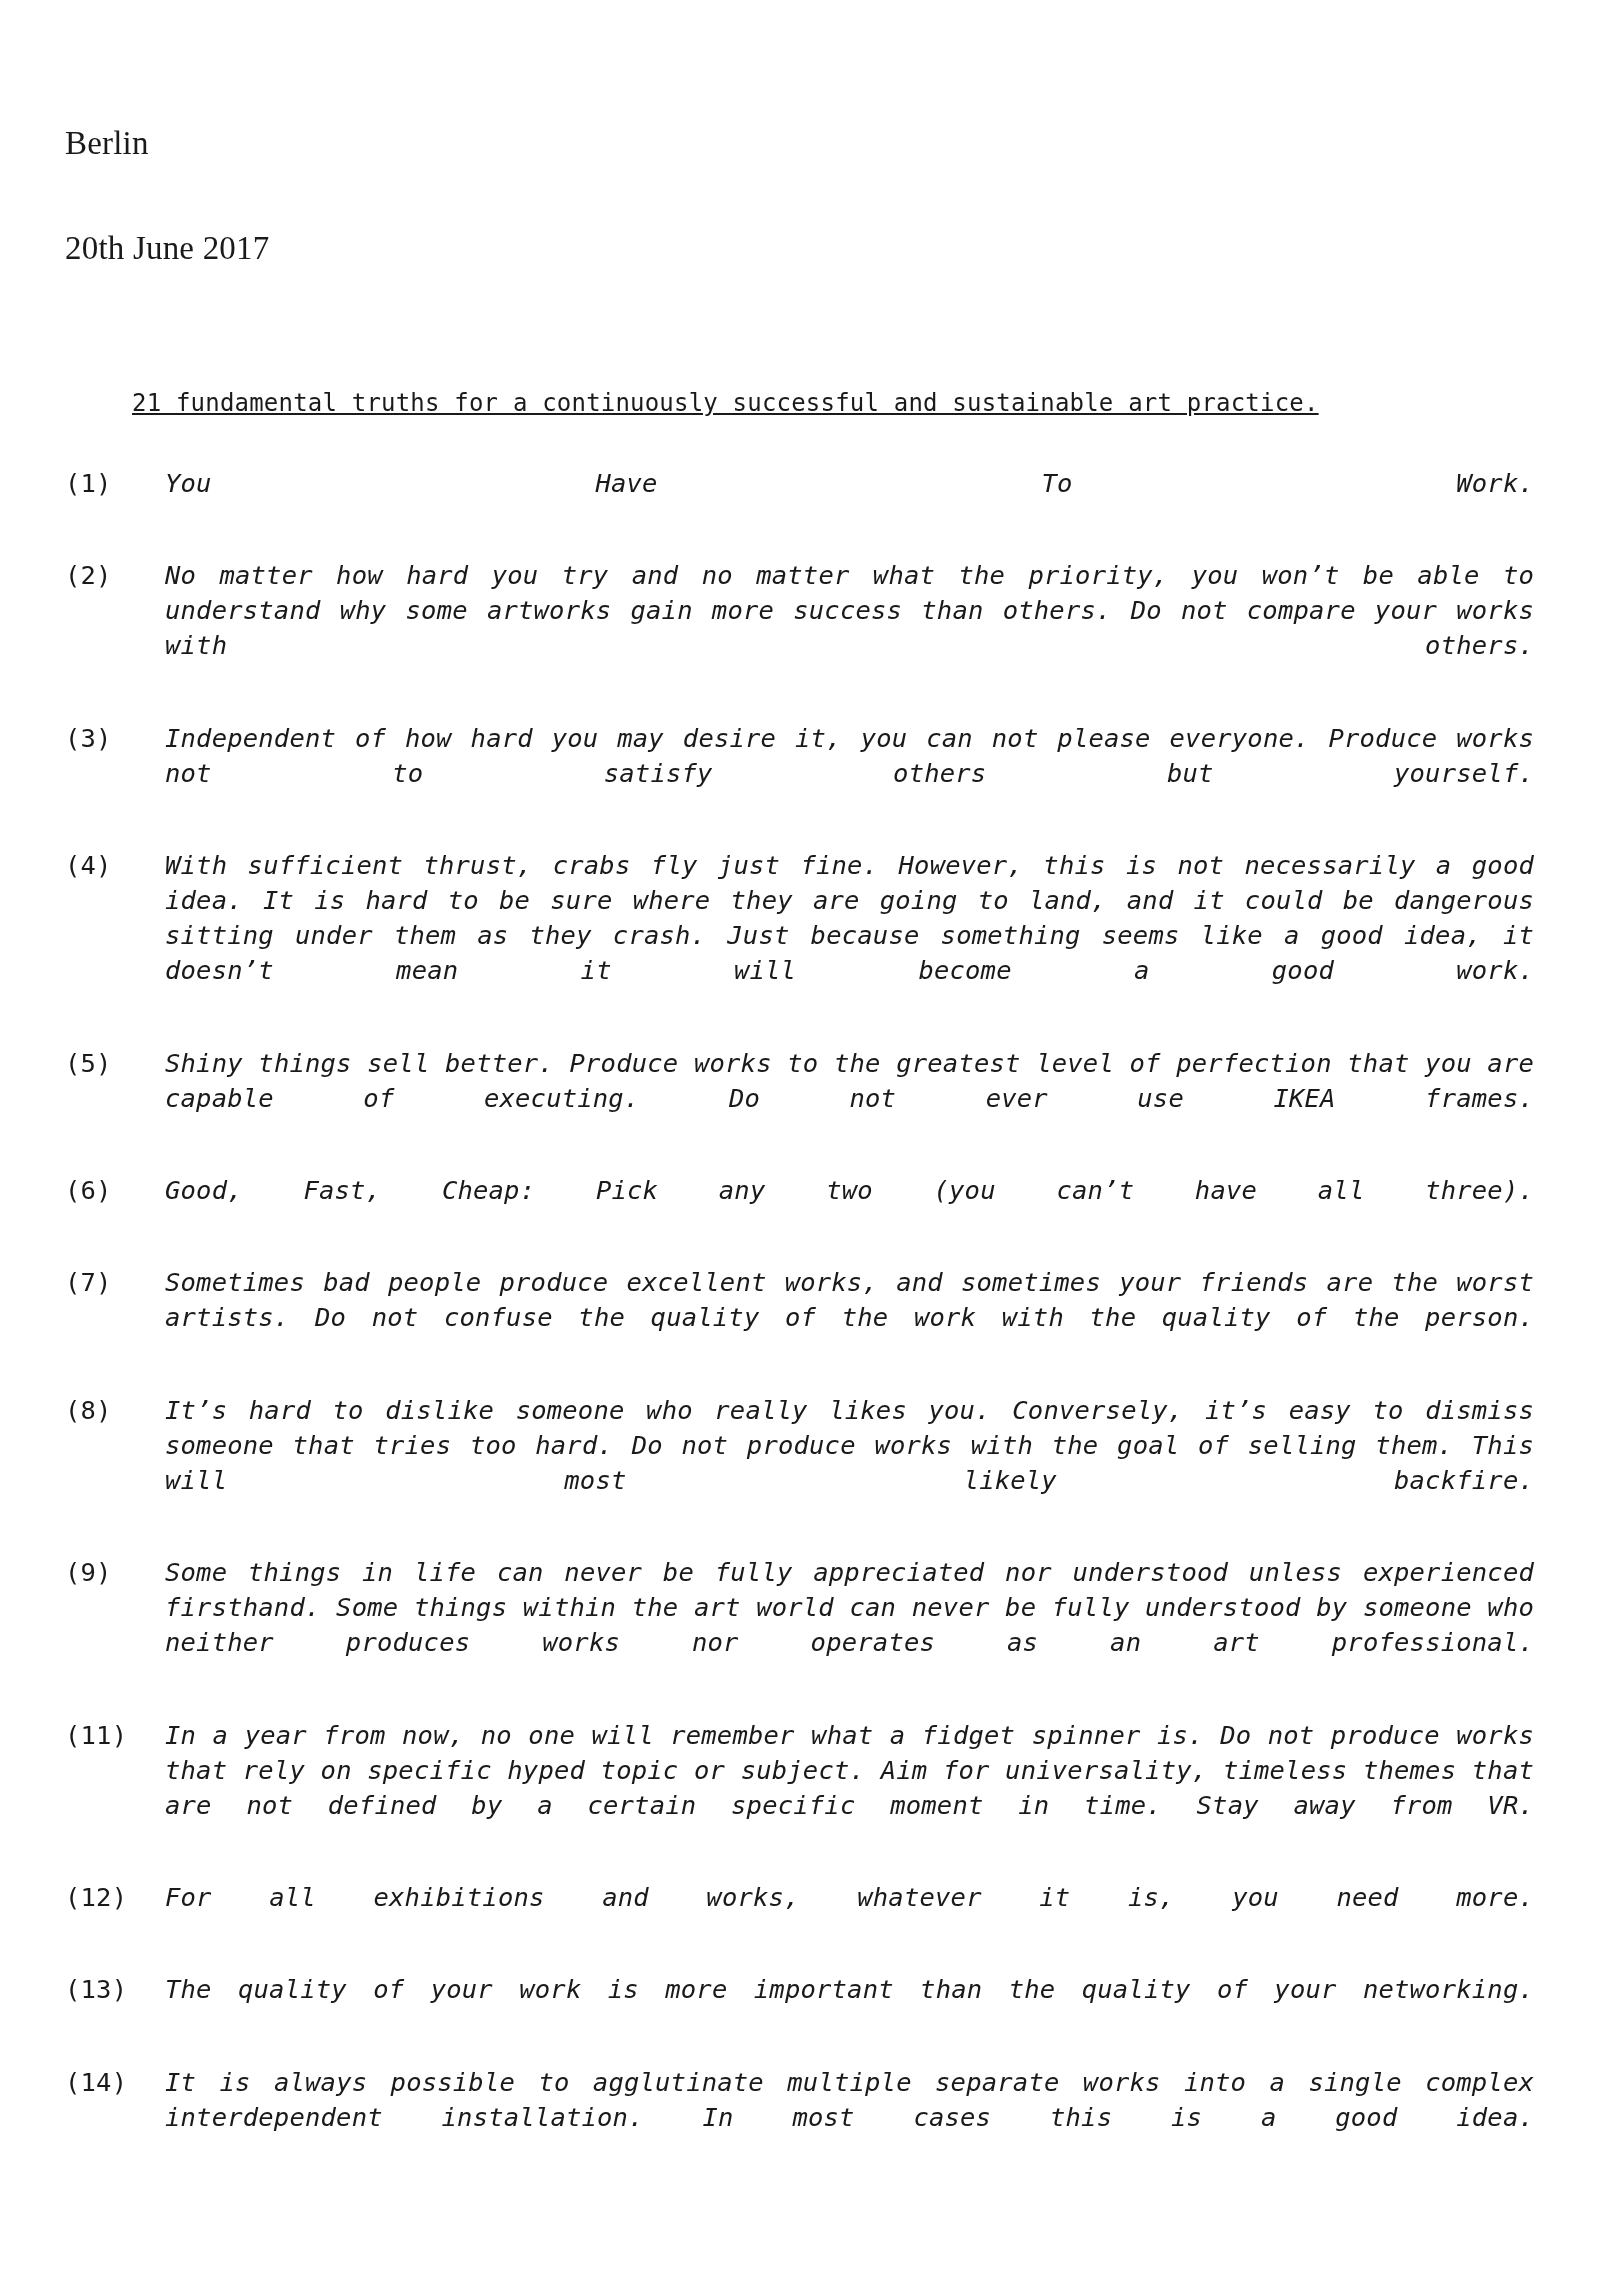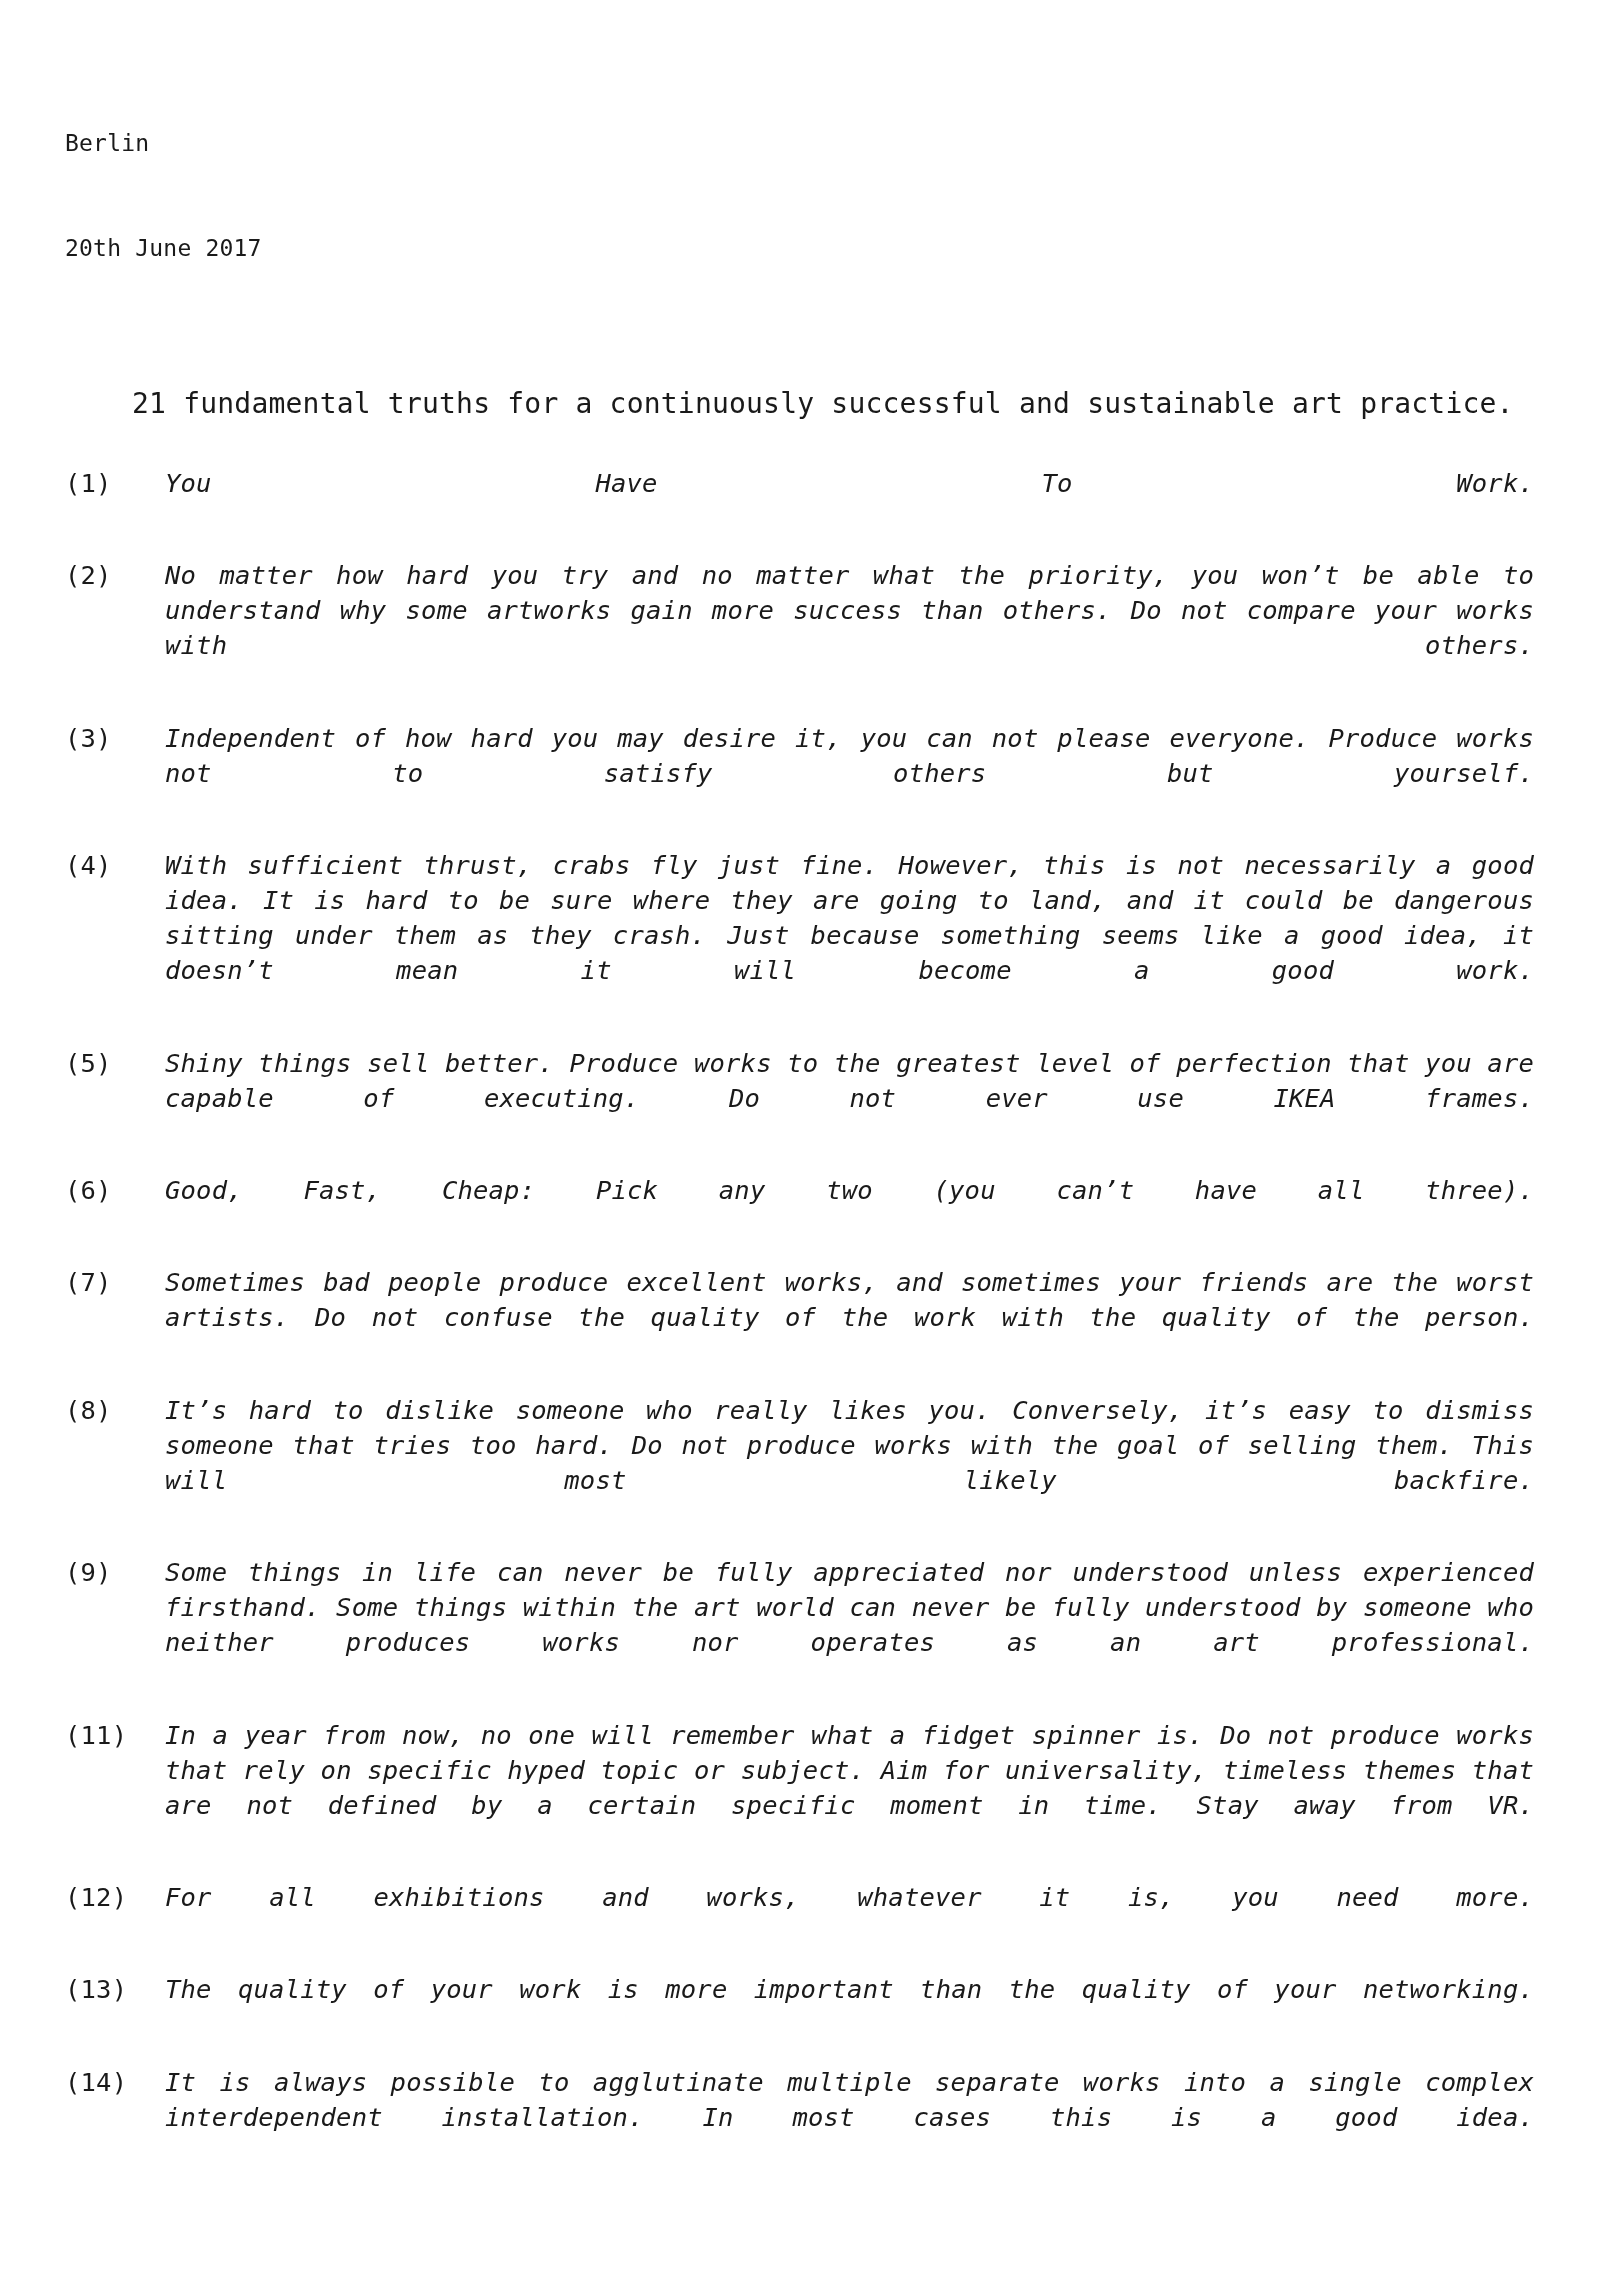--- a/index.html
+++ b/index.html
@@ -23,37 +23,39 @@
 
   .sheet {
     position: absolute;
     left: 65px;
     top: 56px;
     width: 1469px;
   }
 
   
   .meta {
-    font-size: 23px;
+    font-size: 33px;
     line-height: 35px;
     letter-spacing: 0.2px;
     white-space: pre;
+    font-family: Liberation Serif, serif;
   }
   .meta-line {
     display: block;
   }
 
   
   .title {
     margin-top: 50px;
     margin-left: 67px;
-    font-size: 28px;
+    font-size: 24px;
     line-height: 35px;
     letter-spacing: 0.2px;
     white-space: nowrap;
+    text-decoration: underline;
   }
 
   
   .truths {
     margin-top: 45px;
   }
 
   .truth {
     position: relative;
     display: block;

